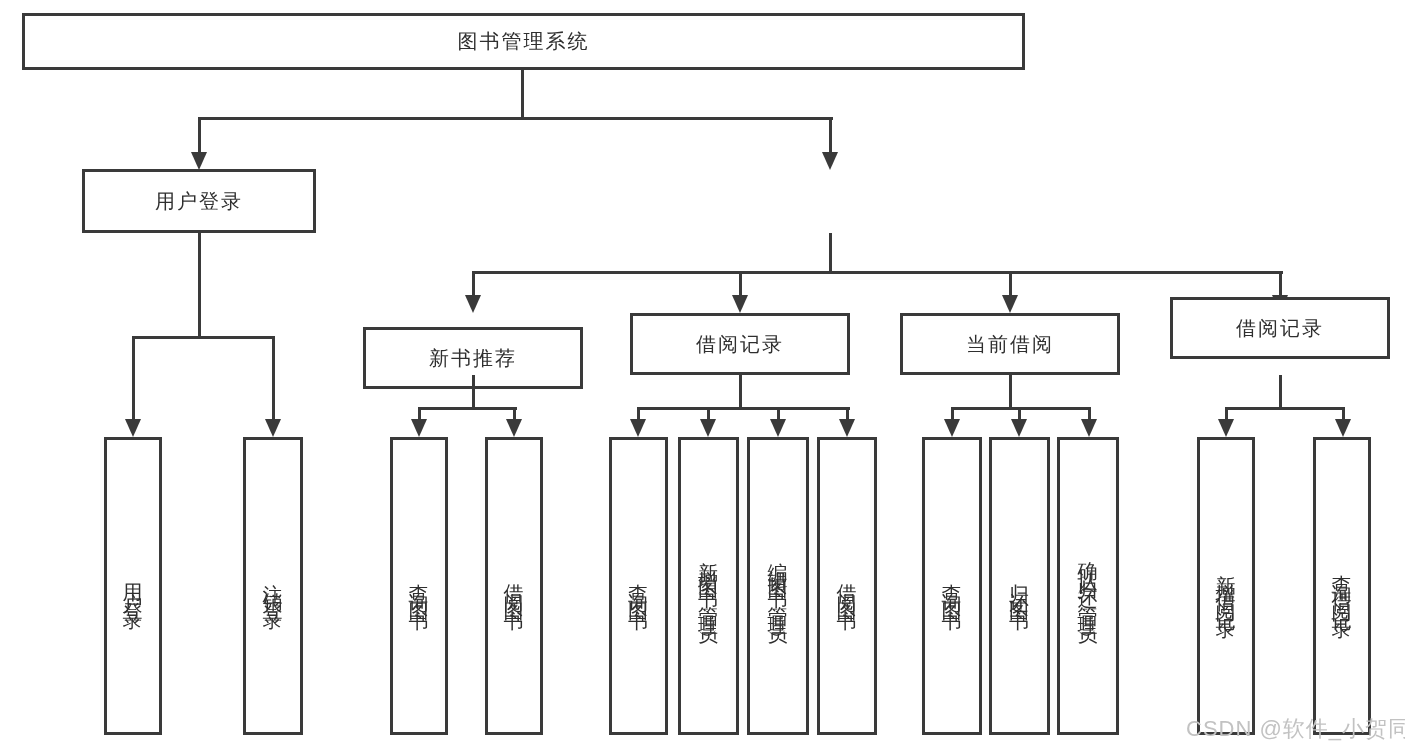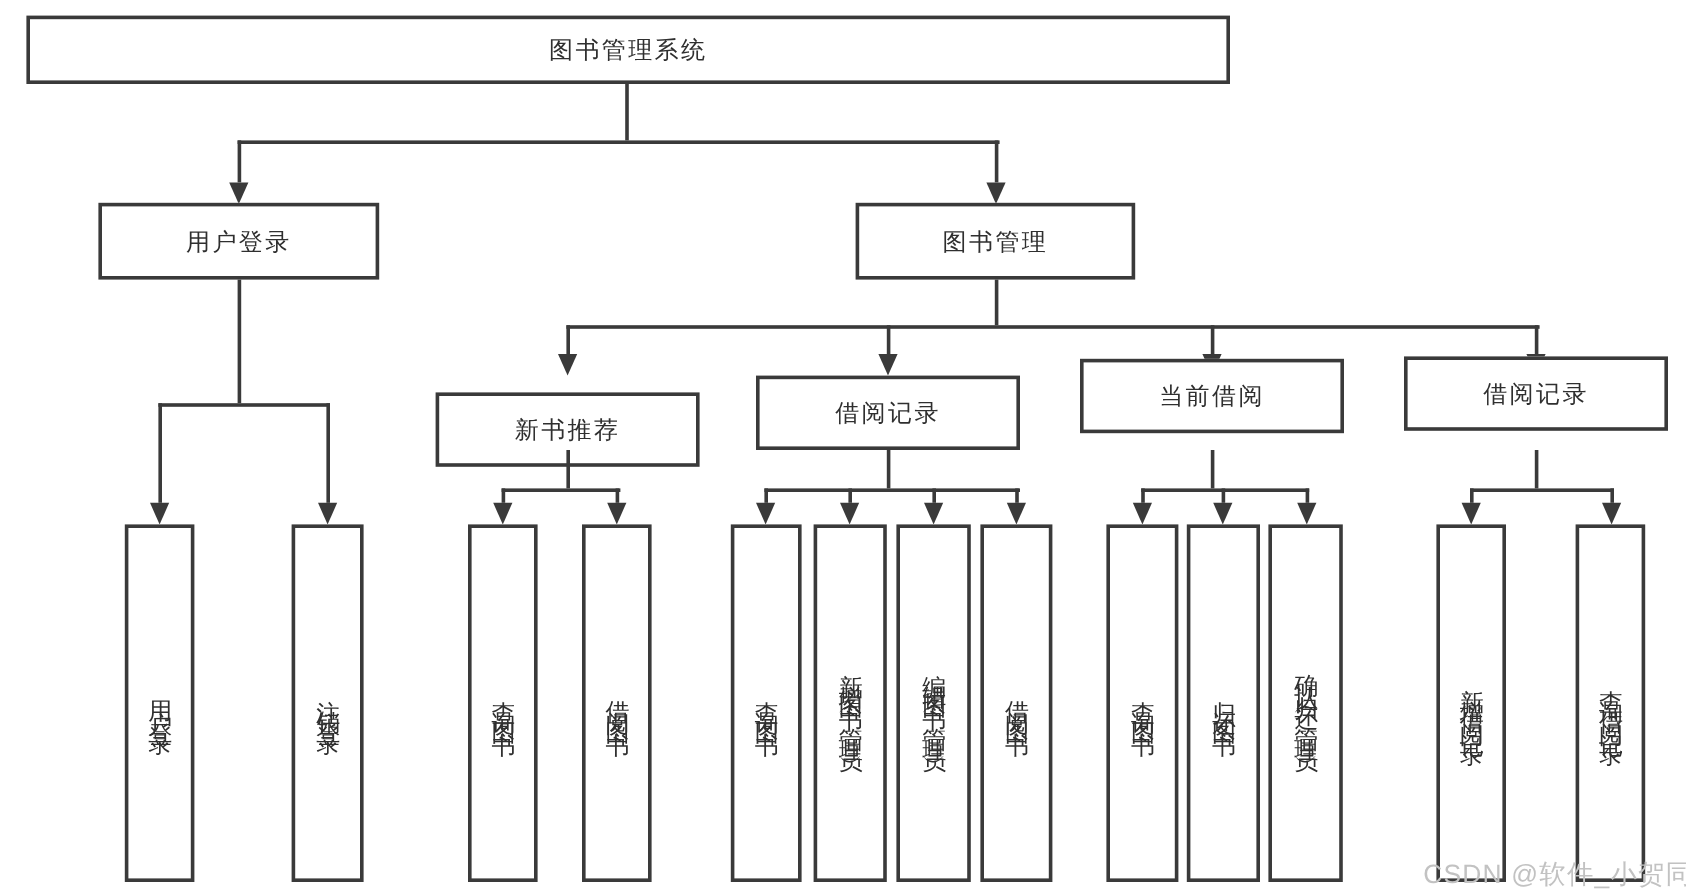--- a/index.html
+++ b/index.html
@@ -59,21 +59,20 @@
   <div class="box hbox" style="left:22px;top:13px;width:1003px;height:57px;">图书管理系统</div>
 
   <div class="line" style="left:521px;top:70px;width:3px;height:47px;"></div>
   <div class="line" style="left:198px;top:117px;width:635px;height:3px;"></div>
   <div class="line" style="left:198px;top:117px;width:3px;height:35px;"></div>
   <div class="arrowhead" style="left:191px;top:152px;"></div>
   <div class="line" style="left:829px;top:117px;width:3px;height:35px;"></div>
   <div class="arrowhead" style="left:822px;top:152px;"></div>
 
   <div class="box hbox" style="left:82px;top:169px;width:234px;height:64px;">用户登录</div>
-  <div class="box hbox" style="left:713px;top:169px;width:233px;height:64px;">图书管理</div>
 
   <div class="line" style="left:198px;top:233px;width:3px;height:103px;"></div>
   <div class="line" style="left:132px;top:336px;width:143px;height:3px;"></div>
   <div class="line" style="left:132px;top:336px;width:3px;height:83px;"></div>
   <div class="arrowhead" style="left:125px;top:419px;"></div>
   <div class="line" style="left:272px;top:336px;width:3px;height:83px;"></div>
   <div class="arrowhead" style="left:265px;top:419px;"></div>
 
   <div class="line" style="left:829px;top:233px;width:3px;height:38px;"></div>
   <div class="line" style="left:472px;top:271px;width:811px;height:3px;"></div>
@@ -81,21 +80,21 @@
   <div class="arrowhead" style="left:465px;top:295px;"></div>
   <div class="line" style="left:739px;top:271px;width:3px;height:24px;"></div>
   <div class="arrowhead" style="left:732px;top:295px;"></div>
   <div class="line" style="left:1009px;top:271px;width:3px;height:24px;"></div>
   <div class="arrowhead" style="left:1002px;top:295px;"></div>
   <div class="line" style="left:1279px;top:271px;width:3px;height:24px;"></div>
   <div class="arrowhead" style="left:1272px;top:295px;"></div>
 
   <div class="box hbox" style="left:363px;top:327px;width:220px;height:62px;">新书推荐</div>
   <div class="box hbox" style="left:630px;top:313px;width:220px;height:62px;">借阅记录</div>
-  <div class="box hbox" style="left:900px;top:299px;width:220px;height:62px;">当前借阅</div>
+  <div class="box hbox" style="left:900px;top:313px;width:220px;height:62px;">当前借阅</div>
   <div class="box hbox" style="left:1170px;top:297px;width:220px;height:62px;">借阅记录</div>
 
   <div class="line" style="left:472px;top:375px;width:3px;height:32px;"></div>
   <div class="line" style="left:418px;top:407px;width:99px;height:3px;"></div>
   <div class="line" style="left:418px;top:407px;width:3px;height:12px;"></div>
   <div class="arrowhead" style="left:411px;top:419px;"></div>
   <div class="line" style="left:513px;top:407px;width:3px;height:12px;"></div>
   <div class="arrowhead" style="left:506px;top:419px;"></div>
 
   <div class="line" style="left:739px;top:375px;width:3px;height:32px;"></div>

